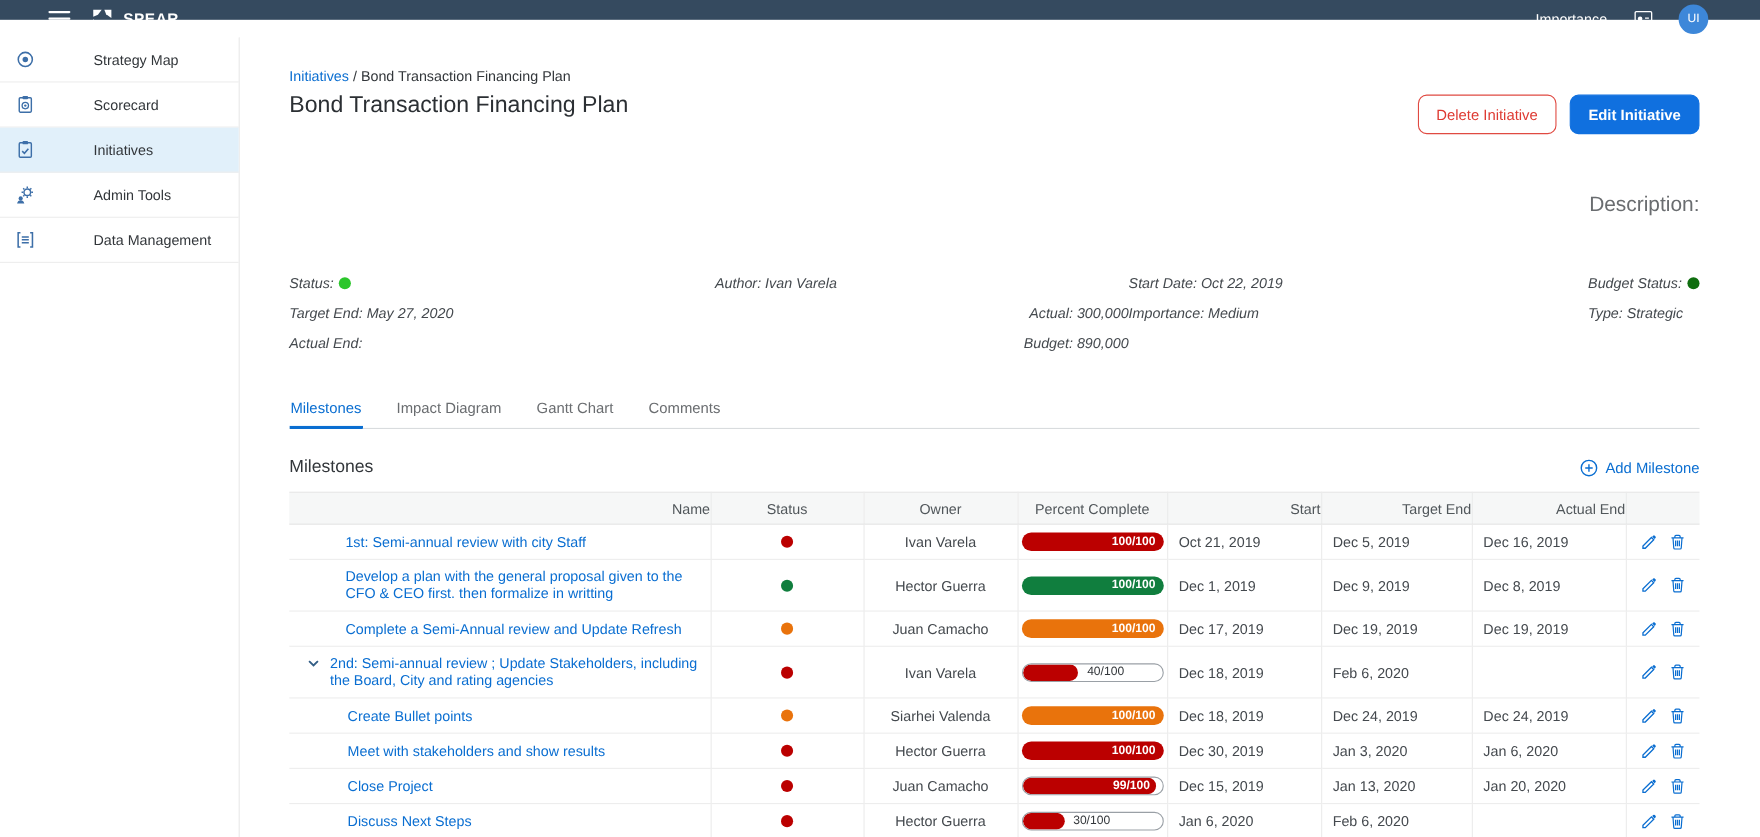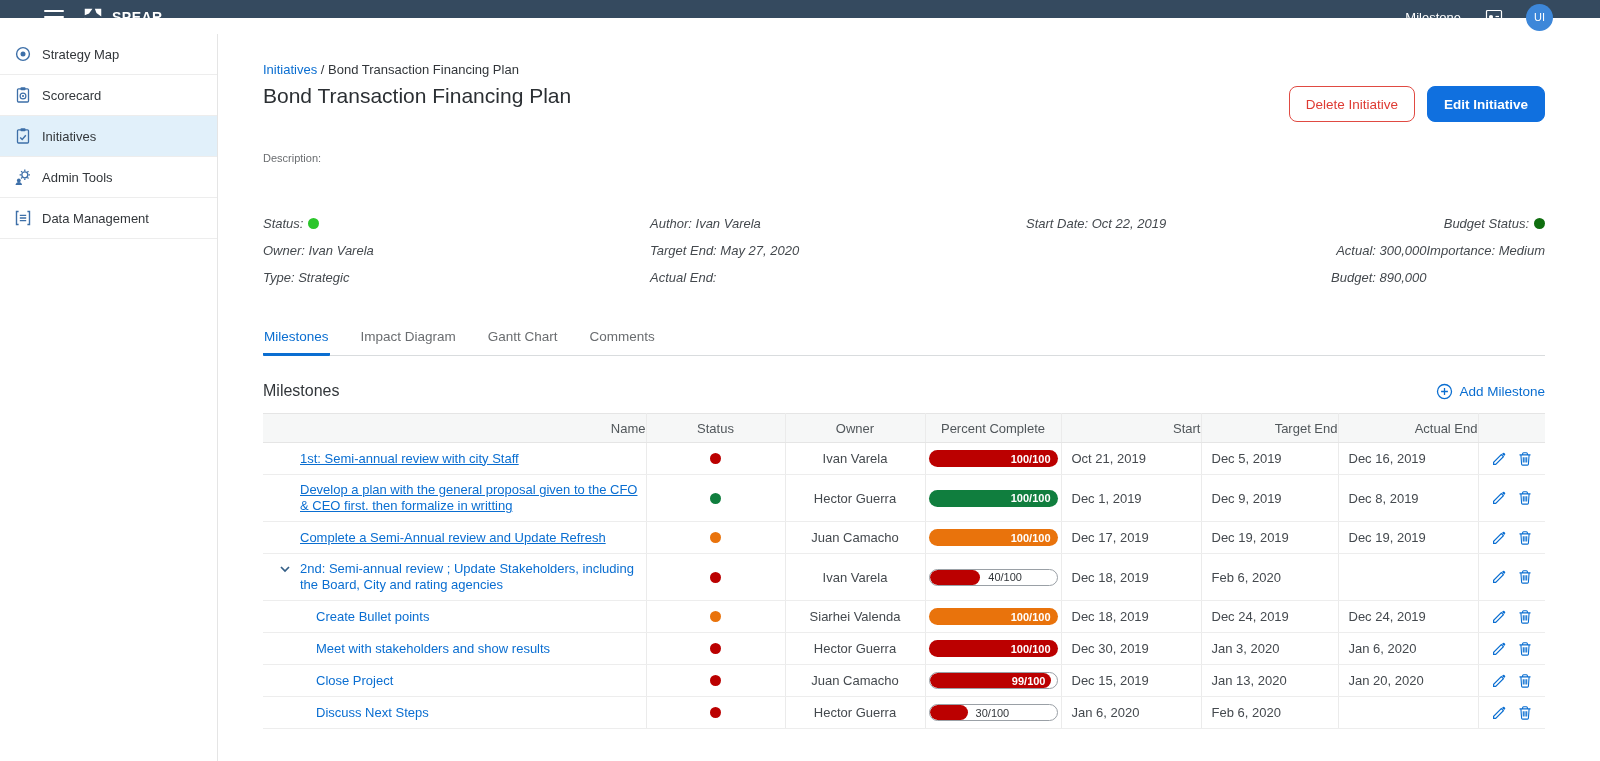--- a/index.html
+++ b/index.html
@@ -17,21 +17,21 @@
   .topbar .spacer { flex:1; }
   .org-label { color:#fff; font-size:13px; margin-right:22px; }
   .presence-icon { width:21px; height:19px; margin-right:22px; }
   .avatar { width:27px; height:27px; border-radius:50%; background:#3d87d9; color:#fff;
     font-size:11px; display:flex; align-items:center; justify-content:center; }
 
   
   .sidebar { position:absolute; top:34px; left:0; bottom:0; width:218px; background:#fff;
     border-right:1px solid #e5e5e5; }
   .sidebar-item { height:41px; display:flex; align-items:center; padding-left:14px;
-    border-bottom:1px solid #ededed; font-size:13px; color:#32363a; cursor:pointer; }
+    border-bottom:1px solid #ededed; font-size:13px; color:#32363a; cursor:pointer;gap:43px; }
   .sidebar-item.active { background:#e1f0fa; }
   .sidebar-item .icon { width:18px; height:18px; color:#3d6fa8; margin-right:10px; flex:0 0 18px; }
   .icon svg { width:100%; height:100%; display:block; }
 
   
   .main { position:absolute; top:34px; left:218px; right:0; bottom:0; background:#fff;
     overflow:hidden; }
   .content { padding:28px 55px 0 45px; }
 
   .breadcrumb { font-size:13px; }
@@ -39,21 +39,21 @@
   .breadcrumb .sep, .breadcrumb .current { color:#32363a; }
 
   .title-row { display:flex; align-items:flex-start; margin-top:7px; }
   .page-title { font-size:21px; font-weight:400; color:#2b2f33; }
   .title-actions { margin-left:auto; display:flex; gap:12px; margin-top:2px; }
   .btn { height:36px; border-radius:8px; font-size:13.5px; padding:0 16px; cursor:pointer;
     font-family:"Liberation Sans", sans-serif; }
   .btn-delete { background:#fff; border:1px solid #e04a42; color:#de3b33; }
   .btn-edit { background:#1070df; border:1px solid #1070df; color:#fff; font-weight:bold; }
 
-  .desc-label { margin-top:30px; font-size:11px; color:#6a6d70; }
+  .desc-label { margin-top:54px; font-size:19px; color:#6a6d70;text-align:right; }
   .desc-text { margin-top:14px; font-size:13.5px; color:#32363a; }
 
   .details { margin-top:46px; display:grid; grid-template-columns:387px 376px 1fr auto;
     grid-auto-rows:27px; font-size:13px; color:#44494e; align-items:center;font-style:italic; }
   .details .right { text-align:right; }
   .dot { display:inline-block; width:11px; height:11px; border-radius:50%; vertical-align:-1px; margin-left:5px; }
 
   
   .tabs { margin-top:32px; display:flex; gap:30px; border-bottom:1px solid #d9dcde;
     padding:0; }
@@ -73,21 +73,21 @@
   table.ms th, table.ms td { border-right:1px solid #ebebeb; vertical-align:middle; }
   table.ms th:last-child, table.ms td:last-child { border-right:none; }
   table.ms thead th { background:#f6f7f7; border-top:1px solid #e5e5e5; border-bottom:1px solid #e5e5e5;
     height:29px; font-weight:400; color:#51575b; }
   th.al { text-align:right; padding-left:10px; }
   th.ac { text-align:center; }
   table.ms tbody td { border-bottom:1px solid #ededed; padding:7px 0; color:#44494e; }
   td.c-name { padding-left:8px !important; padding-right:6px !important; }
   .name-inner { display:flex; align-items:flex-start; line-height:16px; }
   .name-inner .chev { width:16px; height:16px; margin:0 7px 0 6px; flex:0 0 16px; color:#335e86; cursor:pointer; }
-  .name-inner.lvl1 a { margin-left:29px;text-decoration:underline; }
+  .name-inner.lvl1 a { margin-left:43px; }
   .name-inner.lvl2 a { margin-left:45px; }
   .name-inner.chevroned a { margin-left:0; }
   .name-inner a { color:#0a6ed1; text-decoration:none; cursor:pointer; }
   td.c-status, td.c-owner, td.c-pct { text-align:center; }
   td.c-date { padding-left:10px !important; }
   .pct-bar { position:relative; width:129px; height:17px; border-radius:9px; margin:0 auto;
     overflow:hidden; }
   .pct-bar.partial { border:1px solid #9aa0a6; background:#fff; }
   .pct-fill { position:absolute; left:0; top:0; bottom:0; border-radius:9px; }
   .pct-label { position:absolute; top:50%; transform:translateY(-50%); font-size:11px; line-height:1; }
@@ -106,21 +106,21 @@
       <span></span>
     </div>
   <svg class="brand-logo" viewBox="0 0 24 24" fill="#fff">
     <path d="M3 3h8.4L7.7 8.2 3 10z"></path>
     <path d="M21 3v8.4L15.8 7.7 14 3z"></path>
     <path d="M21 21h-8.4l3.7-5.2L21 14z"></path>
     <path d="M3 21v-8.4l5.2 3.7L10 21z"></path>
   </svg>
   <span class="brand-name">SPEAR</span>
   <div class="spacer"></div>
-  <span class="org-label">Milestone</span>
+  <span class="org-label">Importance</span>
   <svg class="presence-icon" viewBox="0 0 21 19" fill="none" stroke="#fff" stroke-width="1.2">
     <rect x="3.5" y="2.5" width="15" height="11" rx="1"></rect>
     <circle cx="8" cy="9" r="2.1" fill="#fff" stroke="none"></circle>
     <path d="M4 14c.7-2.2 2.3-3.2 4-3.2s3.3 1 4 3.2z" fill="#fff" stroke="none"></path>
     <path d="M12.5 8.5h3.5"></path>
   </svg>
   <div class="avatar">UI</div>
 </div>
 
 <div class="sidebar" id="sidebar">
@@ -195,21 +195,20 @@
     </div>
 
     <div class="desc-label">Description:</div>
 
     <div class="details">
       <div><span>Status:</span><span class="dot" id="status-dot" style="background: rgb(43, 198, 43);"></span></div>
       <div>Author: Ivan Varela</div>
       <div>Start Date: Oct 22, 2019</div>
       <div class="right"><span>Budget Status:</span><span class="dot" id="budget-dot" style="background: rgb(15, 110, 15);"></span></div>
 
-      <div>Owner: Ivan Varela</div>
       <div>Target End: May 27, 2020</div>
       <div class="right">Actual: 300,000</div>
 
       <div>Importance: Medium</div>
       <div>Type: Strategic</div>
       <div>Actual End:</div>
       <div class="right">Budget: 890,000</div>
     </div>
 
     <div class="tabs" id="tabs">

